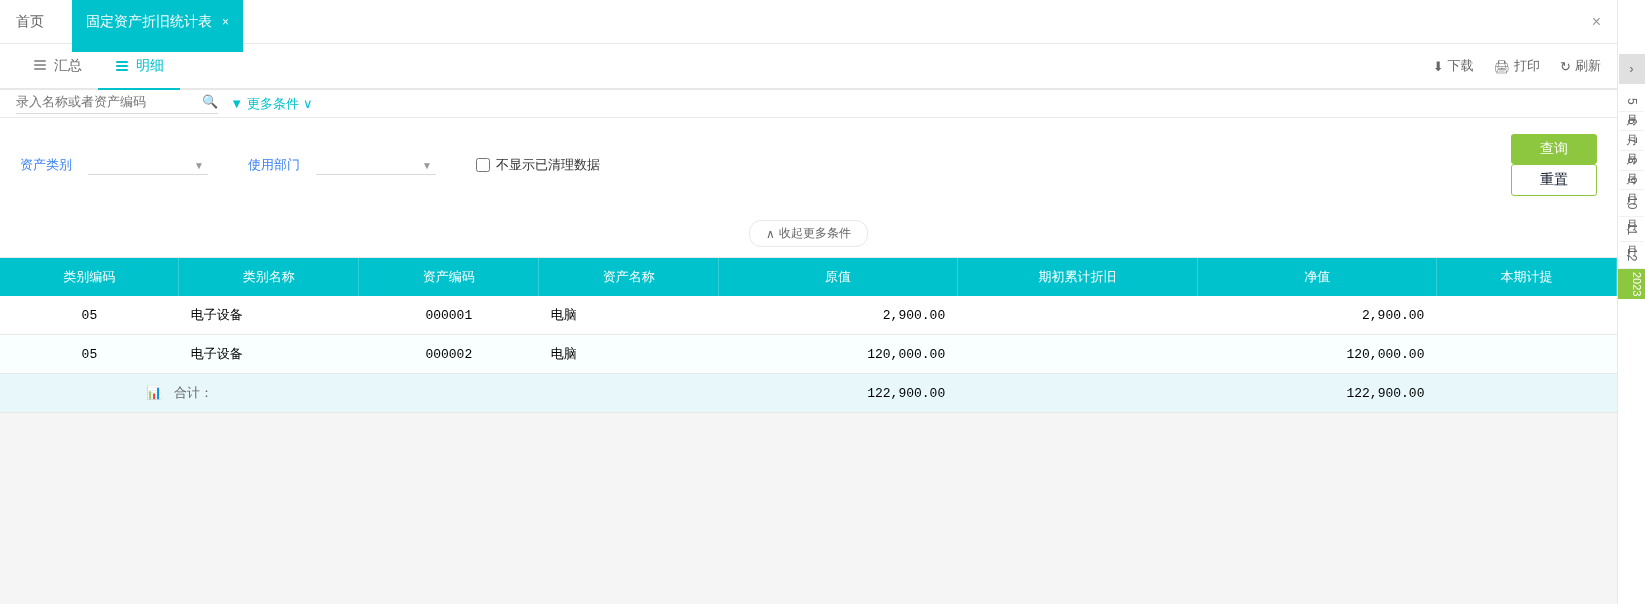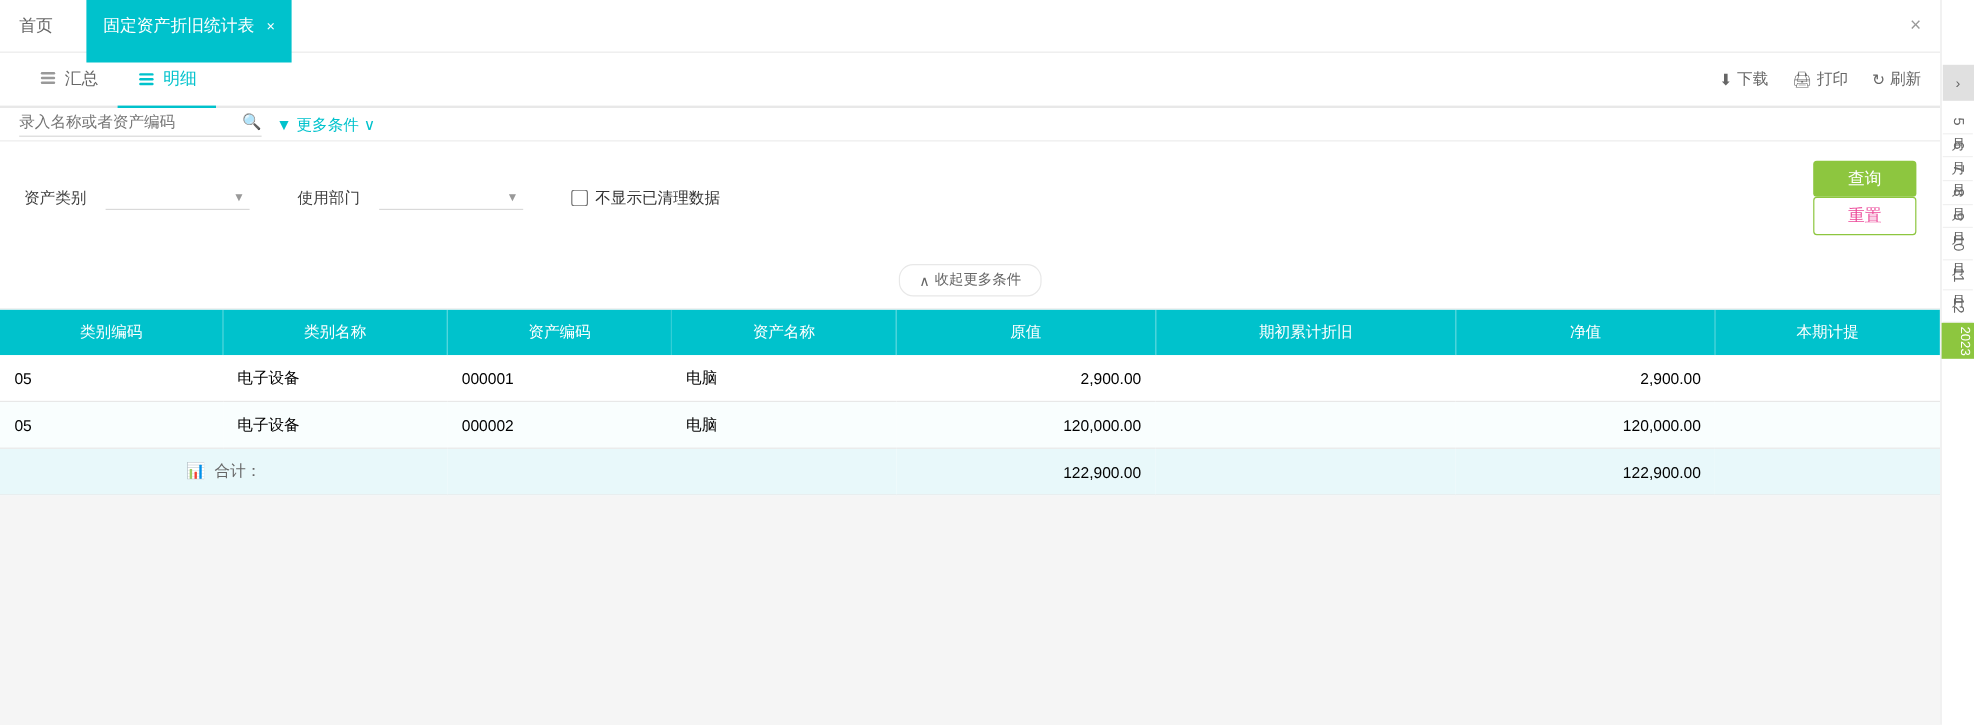--- a/index.html
+++ b/index.html
@@ -59,71 +59,71 @@
     .more-conditions { color: #00c2cc; cursor: pointer; display: flex; align-items: center; gap: 4px; }
     .toolbar-action { color: #666; cursor: pointer; display: flex; align-items: center; gap: 4px; font-size: 13px; }
 
     
     .filter-panel {
       background: #fff; padding: 16px 20px 0 20px;
       border-bottom: 1px solid #e8e8e8;
     }
     .filter-row { display: flex; align-items: center; gap: 40px; margin-bottom: 16px; }
     .filter-item { display: flex; align-items: center; gap: 8px; }
-    .filter-label { color: #404040; font-size: 13px; min-width: 60px; }
+    .filter-label { color: #3b82f6; font-size: 13px; min-width: 60px; }
     .filter-select {
       border: none; border-bottom: 1px solid #d9d9d9;
       padding: 2px 20px 2px 4px; font-size: 13px; color: #999;
       background: transparent; outline: none; min-width: 120px;
       appearance: none; cursor: pointer;
     }
     .filter-select-wrap { position: relative; display: inline-block; }
     .filter-select-wrap::after {
       content: "▼"; font-size: 10px; color: #999;
       position: absolute; right: 4px; top: 50%; transform: translateY(-50%);
       pointer-events: none;
     }
     .filter-checkbox-label { display: flex; align-items: center; gap: 6px; color: #333; cursor: pointer; }
     .filter-checkbox { width: 14px; height: 14px; border: 1px solid #d9d9d9; }
     .filter-actions { display: flex; flex-direction: column; gap: 0; margin-left: auto; }
     .btn-query {
       background: #8dc63f; color: #fff; border: none; border-radius: 3px;
       padding: 6px 28px; font-size: 14px; cursor: pointer; min-width: 80px;
     }
     .btn-reset {
-      background: #fff; color: #ec4899; border: 1px solid #8dc63f;
+      background: #fff; color: #0f172a; border: 1px solid #8dc63f;
       border-radius: 3px; padding: 6px 28px; font-size: 14px; cursor: pointer; min-width: 80px;
     }
     .collapse-bar {
       display: flex; justify-content: center; padding: 8px 0 10px;
     }
     .collapse-btn {
       background: #fff; border: 1px solid #e8e8e8; border-radius: 12px;
       padding: 4px 16px; color: #666; cursor: pointer; font-size: 12px;
       display: flex; align-items: center; gap: 4px;
     }
 
     
-    .table-wrap { background: #fff; overflow: auto; }
+    .table-wrap { background: #fff; overflow: auto; font-family: Liberation Mono, monospace; }
     table { width: 100%; border-collapse: collapse; }
     thead tr { background: #00c2cc; color: #fff; }
     thead th {
       padding: 10px 12px; text-align: center; font-weight: normal;
       font-size: 13px; border-right: 1px solid rgba(255,255,255,0.2);
       white-space: nowrap;
     }
     tbody tr { background: #fff; }
     tbody tr:nth-child(even) { background: #f9fefe; }
     tbody tr.total-row { background: #e8f8fa; }
     tbody td {
       padding: 10px 12px; border-bottom: 1px solid #e8e8e8;
       font-size: 13px; text-align: left;
     }
     td.num { text-align: right; }
-    td.center { text-align: left; margin-left: 44px; }
+    td.center { text-align: center; margin-left: 44px; }
 
     
     .right-sidebar {
       position: fixed; right: 0; top: 0; bottom: 0; width: 28px;
       background: #fff; border-left: 1px solid #e8e8e8;
       display: flex; flex-direction: column; align-items: center;
       padding-top: 44px;
     }
     .sidebar-arrow {
       width: 26px; height: 30px; background: #e0e0e0;

